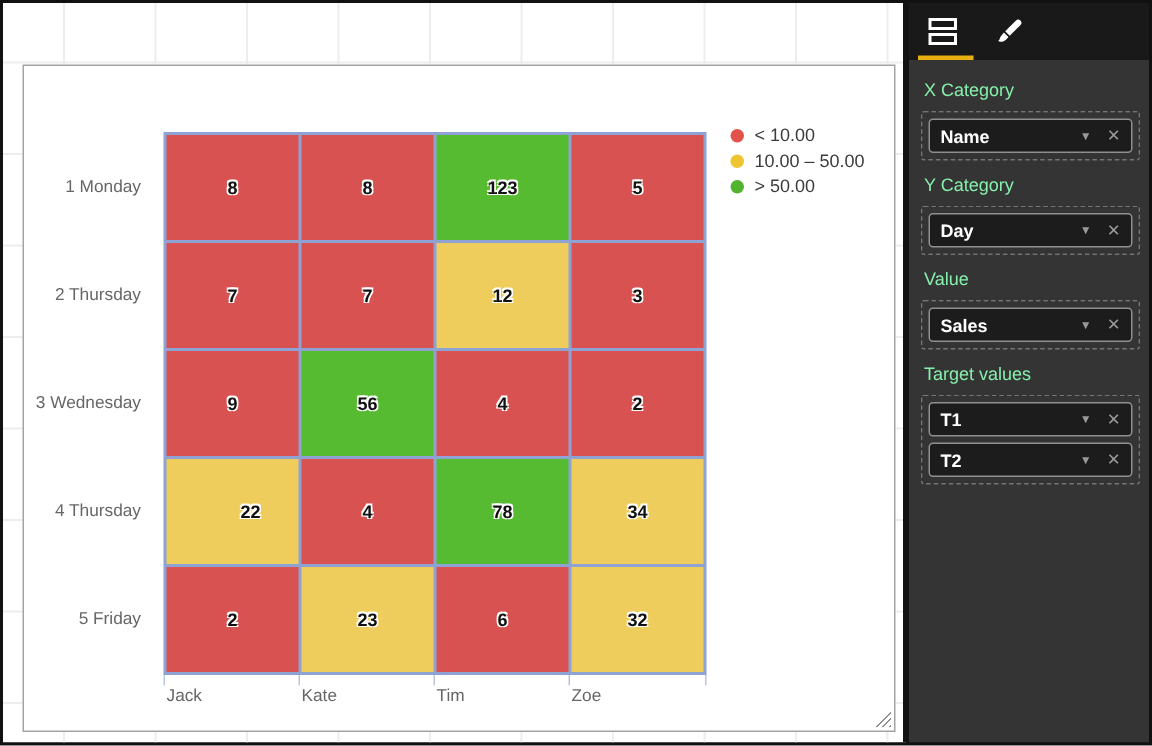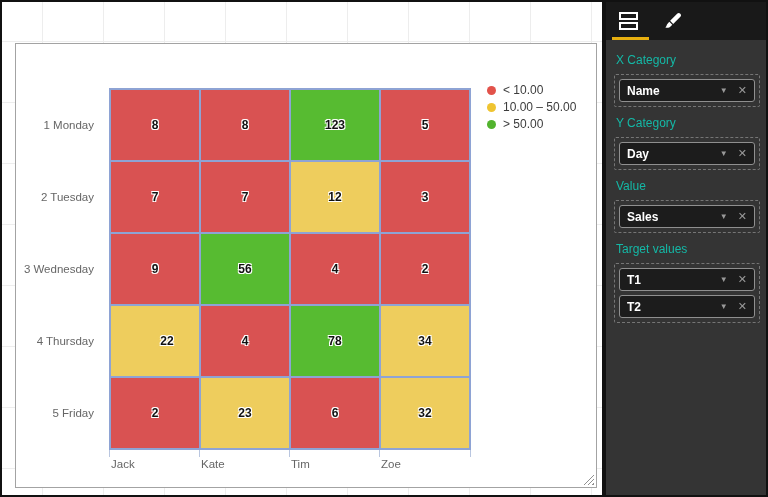--- a/index.html
+++ b/index.html
@@ -74,21 +74,21 @@
 
   
   .sidebar { position:absolute; left:604px; top:0; width:162px; height:493px; background:#343434; }
   .sidebar-header { position:relative; height:38px; background:#191919; display:flex; align-items:center; }
   .tab { position:relative; height:100%; display:flex; align-items:center; justify-content:center; width:44px; cursor:pointer; }
   .fields-icon span { display:block; width:19px; height:8px; border:2px solid #fff; }
   .fields-icon span + span { margin-top:2px; }
   .tab-underline { position:absolute; left:6px; bottom:0; width:37px; height:3px; }
 
   .sidebar-body { padding:4px 8px 0 8px; }
-  .well-label { font-size:12px; color:#14b8a6; margin:9px 2px 7px 2px; }
+  .well-label { font-size:12px; color:#86efac; margin:9px 2px 7px 2px; }
   .well-group { border:1px dashed #757575; border-radius:2px; padding:4px; }
   .field {
     height:23px; background:#1c1c1c; border:1px solid #8f8f8f; border-radius:3px;
     display:flex; align-items:center; padding:0 7px; cursor:pointer;
   }
   .field + .field { margin-top:4px; }
   .field-name { color:#fff; font-size:12px; font-weight:bold; flex:1; }
   .field-caret { color:#999; font-size:8px; margin-right:10px; cursor:pointer; }
   .field-x { color:#999; font-size:11px; cursor:pointer; }
 </style>
@@ -174,21 +174,21 @@
           </div>
           <div class="cell" style="background: rgb(217, 82, 82);">
             <span class="cellv">6</span>
           </div>
           <div class="cell" style="background: rgb(238, 205, 93);">
             <span class="cellv">32</span>
           </div>
         </div>
       <div>
           <div class="row-label" style="top: 46px;">1 Monday</div>
-          <div class="row-label" style="top: 118px;">2 Tuesday</div>
+          <div class="row-label" style="top: 118px;">2 Thursday</div>
           <div class="row-label" style="top: 190px;">3 Wednesday</div>
           <div class="row-label" style="top: 262px;">4 Thursday</div>
           <div class="row-label" style="top: 334px;">5 Friday</div>
         </div>
       <div>
           <div class="col-label" style="left: 95px;">Jack</div>
           <div class="col-label" style="left: 185px;">Kate</div>
           <div class="col-label" style="left: 275px;">Tim</div>
           <div class="col-label" style="left: 365px;">Zoe</div>
         </div>

